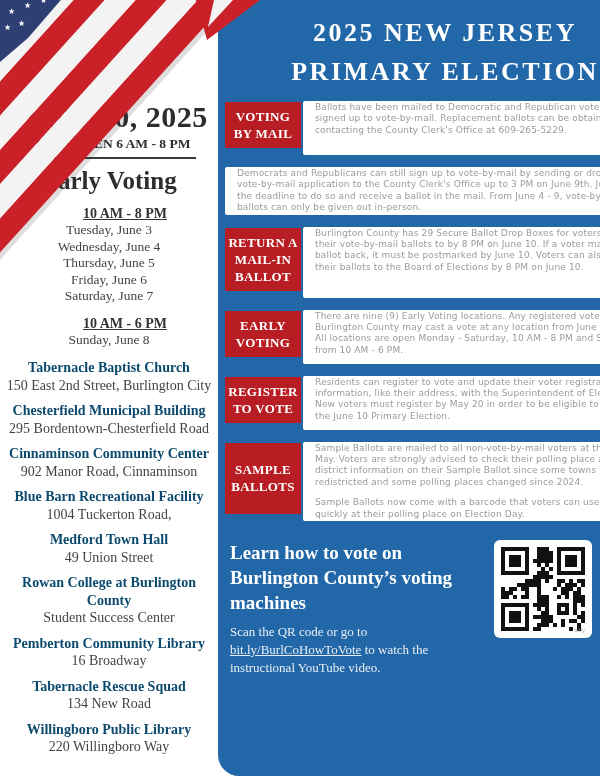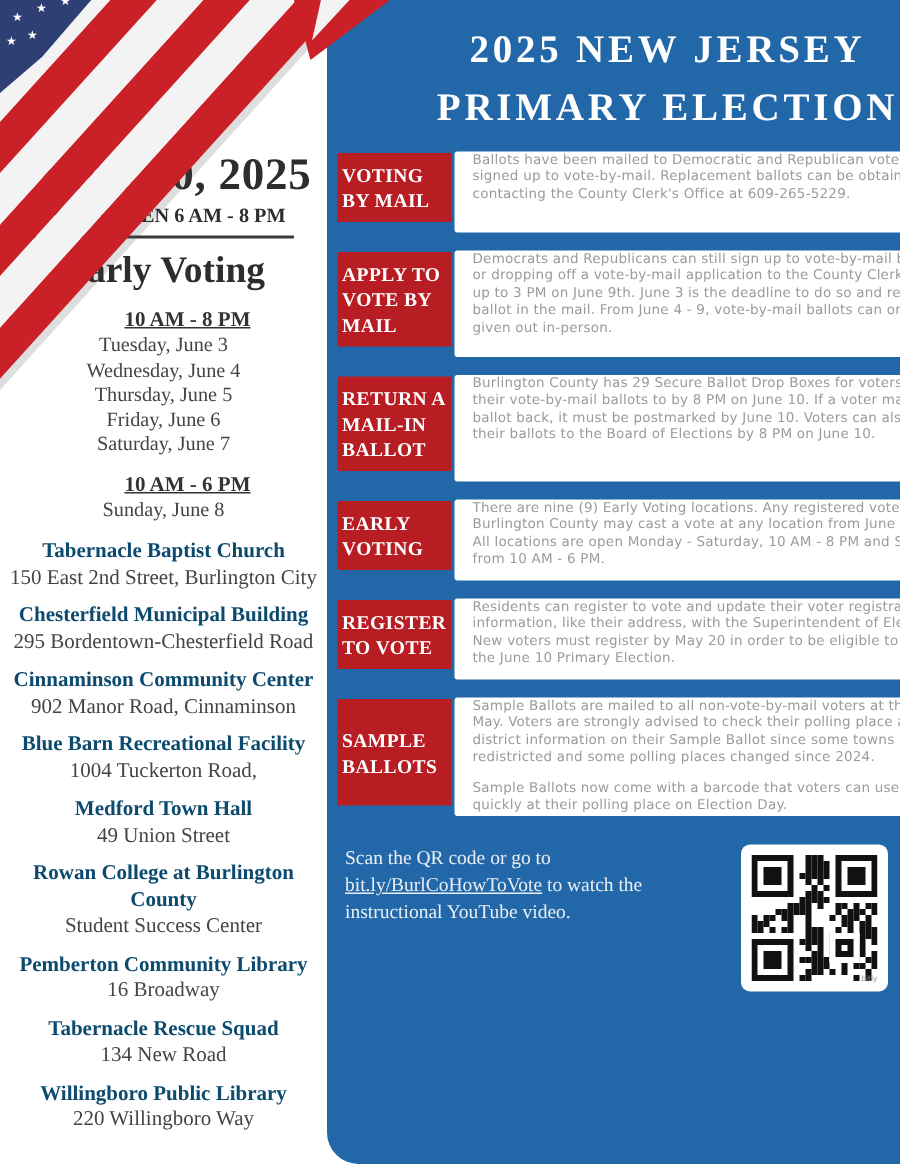--- a/index.html
+++ b/index.html
@@ -13,21 +13,21 @@
     background:var(--blue);box-sizing:border-box;border-radius:21px;
   }
   .header{
     padding:13px 4px 0;text-align:center;color:#ffffff;
     font-weight:bold;font-size:26px;line-height:39px;letter-spacing:2.5px;
   }
   .rows{padding:10px 8px 0 7px;}
   .row{display:flex;margin-bottom:12px;align-items:stretch;}
   .label{
     width:76px;min-width:76px;background:var(--red);color:#fff;
-    display:flex;align-items:center;justify-content:center;text-align:left;
+    display:flex;align-items:center;justify-content:center;text-align:center;
     font-weight:bold;font-size:13px;line-height:17px;letter-spacing:.3px;
     padding:6px 3px;margin:1px 2px 7px 0;box-sizing:border-box;
   }
   .textbox{
     flex:1;background:#ffffff;border-radius:2px;padding:1px 12px;
     font-family:"DejaVu Sans",sans-serif;font-size:9px;line-height:11.4px;
     color:var(--body_gray);letter-spacing:.15px;
   }
   .textbox p{margin:0;}
   .textbox p + p{margin-top:9px;}
@@ -73,21 +73,20 @@
   </div>
 
   <div class="rows">
     <div class="row">
       <div class="label">VOTING BY MAIL</div>
       <div class="textbox">
         <p>Ballots have been mailed to Democratic and Republican voters who signed up to vote-by-mail. Replacement ballots can be obtained by contacting the County Clerk's Office at 609-265-5229.</p>
       </div>
     </div>
     <div class="row">
-      <div class="label">APPLY TO VOTE BY MAIL</div>
       <div class="textbox">
         <p>Democrats and Republicans can still sign up to vote-by-mail by sending or dropping off a vote-by-mail application to the County Clerk's Office up to 3 PM on June 9th. June 3 is the deadline to do so and receive a ballot in the mail. From June 4 - 9, vote-by-mail ballots can only be given out in-person.</p>
       </div>
     </div>
     <div class="row">
       <div class="label">RETURN A MAIL-IN BALLOT</div>
       <div class="textbox">
         <p>Burlington County has 29 Secure Ballot Drop Boxes for voters to return their vote-by-mail ballots to by 8 PM on June 10. If a voter mails their ballot back, it must be postmarked by June 10. Voters can also return their ballots to the Board of Elections by 8 PM on June 10.</p>
       </div>
     </div>
@@ -107,20 +106,21 @@
       <div class="label">SAMPLE BALLOTS</div>
       <div class="textbox">
         <p>Sample Ballots are mailed to all non-vote-by-mail voters at the end of May. Voters are strongly advised to check their polling place and voting district information on their Sample Ballot since some towns were redistricted and some polling places changed since 2024.</p>
         <p>Sample Ballots now come with a barcode that voters can use to sign-in quickly at their polling place on Election Day.</p>
       </div>
     </div>
   </div>
 
   <div class="footer">
     <div class="footer-text">
+      <div class="footer-heading">Learn how to vote on Burlington County’s voting machines</div>
       <p class="footer-body">
         <span>Scan the QR code or go to</span>
         <span class="footer-link">bit.ly/BurlCoHowToVote</span>
         <span>to watch the instructional YouTube video.</span>
       </p>
     </div>
     <div class="qr-box">
       <svg id="qr-svg" viewBox="0 0 84 84">
           <rect x="0" y="40" width="4" height="4" fill="#111"></rect>
           <rect x="0" y="44" width="4" height="4" fill="#111"></rect>

